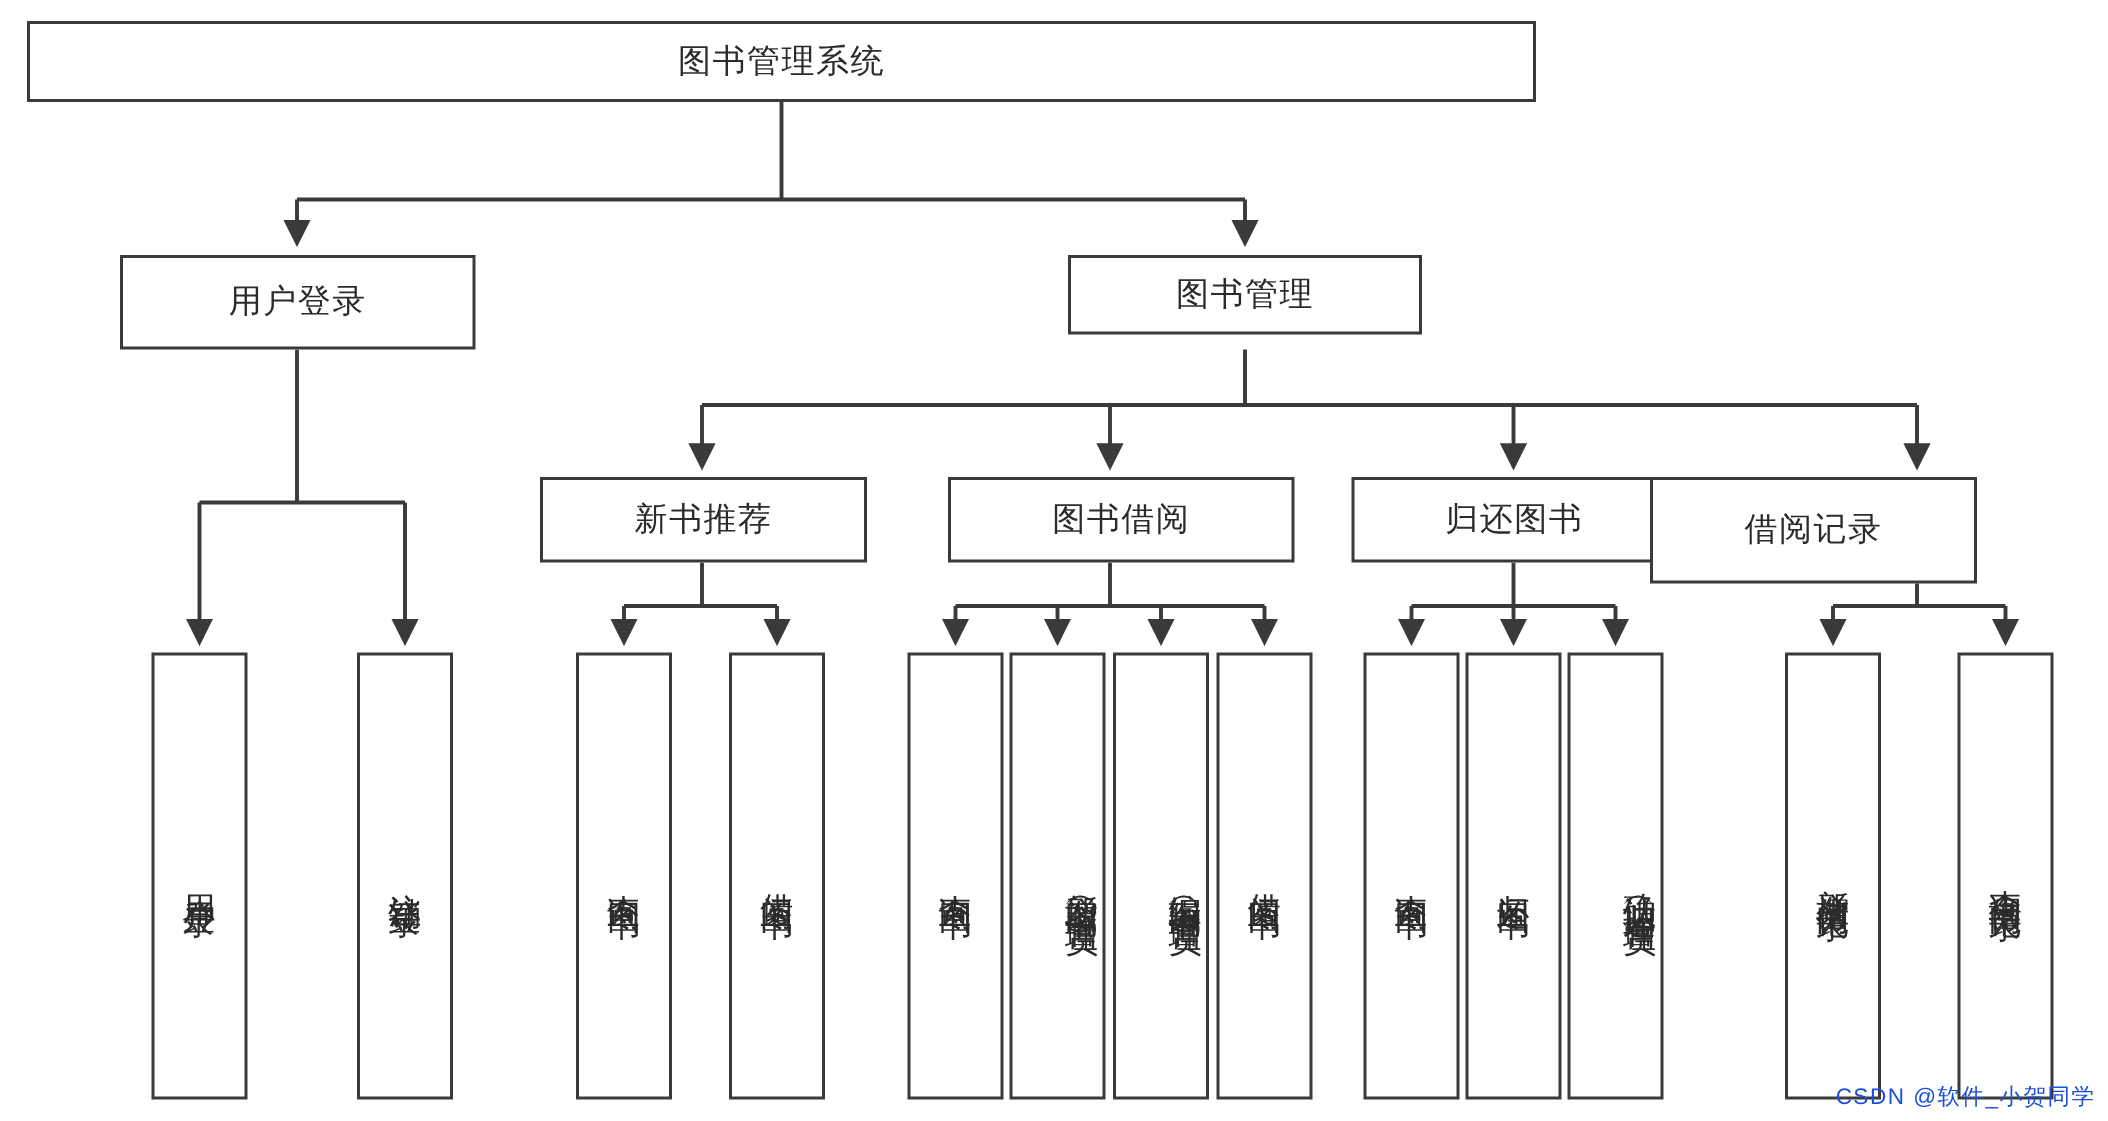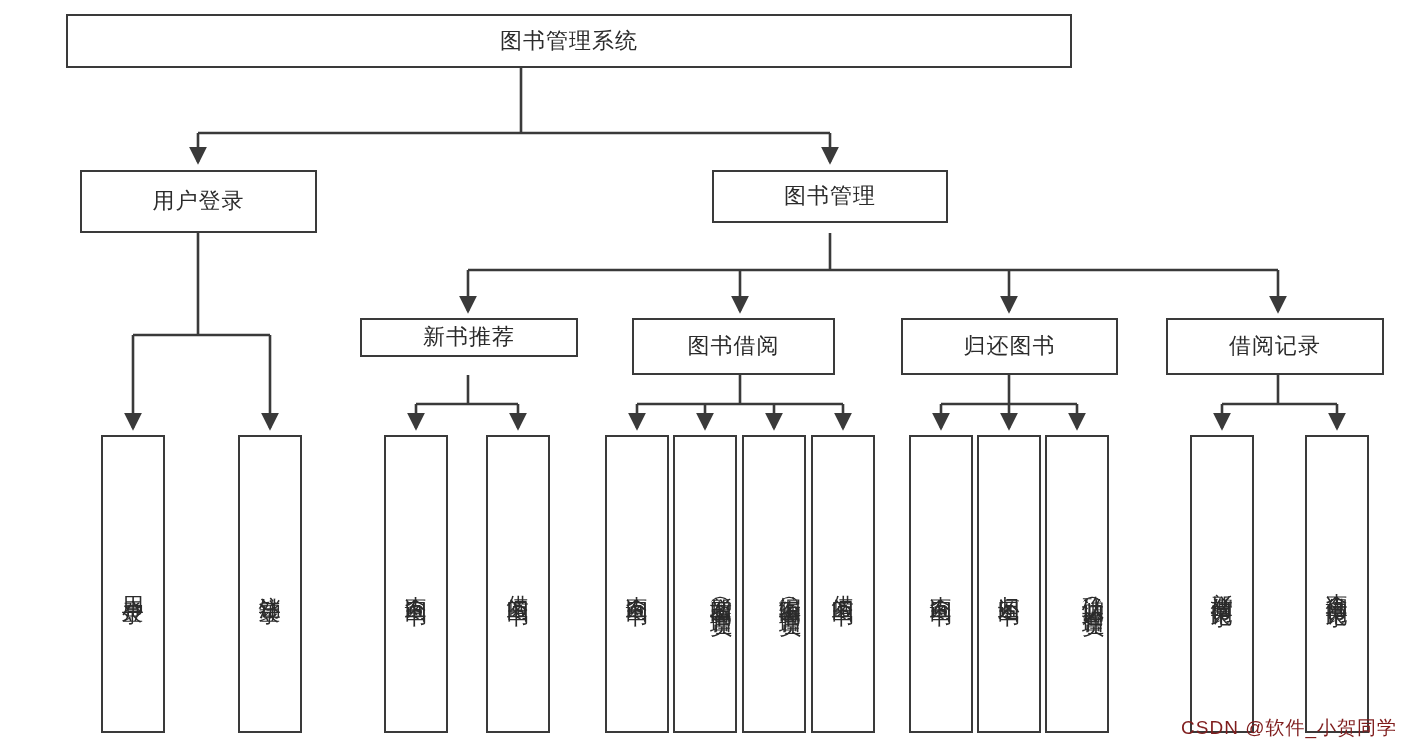--- a/index.html
+++ b/index.html
@@ -48,22 +48,22 @@
     padding-top:0;
   }
   .label{
     display:block;
     white-space:pre;
   }
   .watermark{
     position:absolute;
     right:8px;
     bottom:6px;
-    font-size:19px;
-    color:#7f1d1d;
+    font-size:15px;
+    color:#1d4ed8;
     letter-spacing:1px;
     user-select:none;
   }
 </style>
 </head>
 <body>
 
 <div id="diagram">
 
   <svg class="wires" viewBox="0 0 1405 747">
@@ -109,41 +109,41 @@
       <path d="M 1009 404 L 1009 428" marker-end="url(#arrow)"></path>
       <path d="M 1077 404 L 1077 428" marker-end="url(#arrow)"></path>
 
       <path d="M 1278 375 L 1278 404"></path>
       <path d="M 1222 404 L 1337 404"></path>
       <path d="M 1222 404 L 1222 428" marker-end="url(#arrow)"></path>
       <path d="M 1337 404 L 1337 428" marker-end="url(#arrow)"></path>
     </g>
   </svg>
 
-  <div class="node node-h" style="left:18px;top:14px;width:1006px;height:54px;margin-left:48px;">
+  <div class="node node-h" style="left:18px;top:14px;width:1006px;height:54px;">
     <span class="label">图书管理系统</span>
   </div>
 
   <div class="node node-h" style="left:80px;top:170px;width:237px;height:63px;">
     <span class="label">用户登录</span>
   </div>
   <div class="node node-h" style="left:712px;top:170px;width:236px;height:53px;">
     <span class="label">图书管理</span>
   </div>
 
-  <div class="node node-h" style="left:360px;top:318px;width:218px;height:39px;">
+  <div class="node node-h" style="left:360px;top:318px;width:218px;height:57px;">
     <span class="label">新书推荐</span>
   </div>
-  <div class="node node-h" style="left:632px;top:318px;width:203px;height:57px;">
+  <div class="node node-h" style="left:632px;top:318px;width:231px;height:57px;">
     <span class="label">图书借阅</span>
   </div>
   <div class="node node-h" style="left:901px;top:318px;width:217px;height:57px;">
     <span class="label">归还图书</span>
   </div>
-  <div class="node node-h" style="left:1166px;top:318px;width:218px;height:57px;">
+  <div class="node node-h" style="left:1100px;top:318px;width:218px;height:71px;">
     <span class="label">借阅记录</span>
   </div>
 
   <div class="node node-v center-v" style="left:101px;top:435px;width:64px;height:298px;">
     <span class="label">用户登录</span>
   </div>
   <div class="node node-v center-v" style="left:238px;top:435px;width:64px;height:298px;">
     <span class="label">注销登录</span>
   </div>
 

